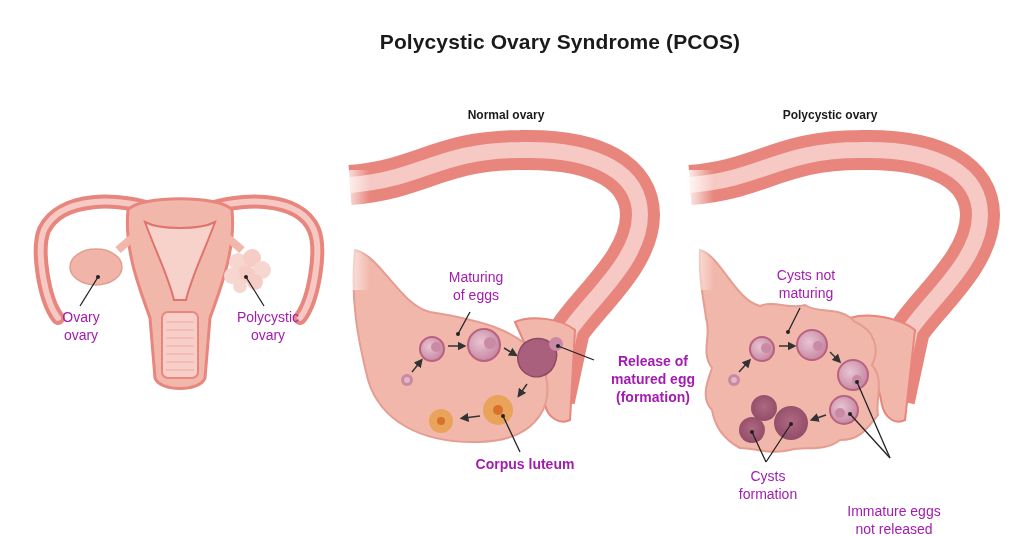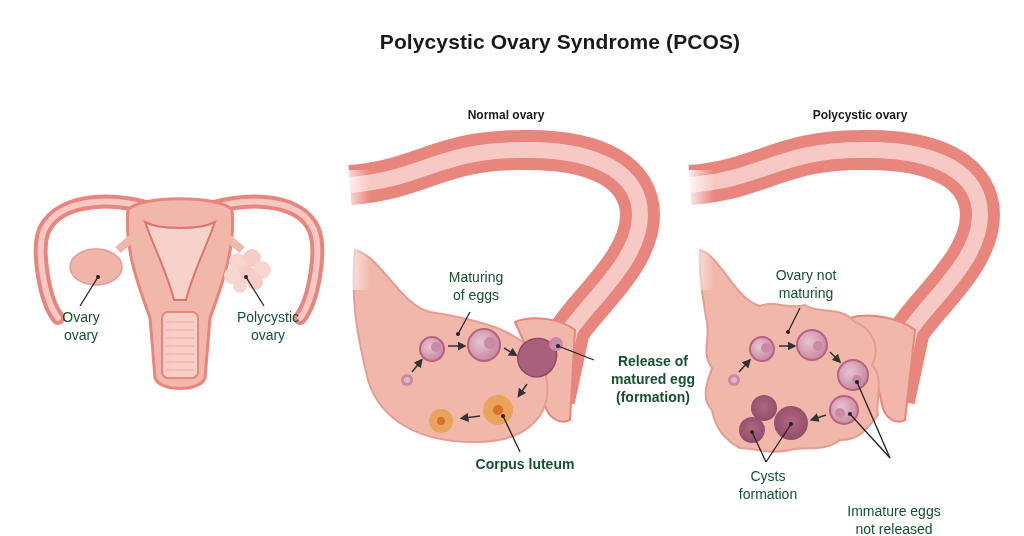--- a/index.html
+++ b/index.html
@@ -1,19 +1,19 @@
 <!DOCTYPE html>
 <html><head>
 <meta charset="utf-8">
 <style>
   html,body{margin:0;padding:0;background:#ffffff;}
   body{width:1024px;height:536px;position:relative;overflow:hidden;font-family:"Liberation Sans","DejaVu Sans",sans-serif;color:#1a1a1a;}
   .title{position:absolute;left:0;width:1024px;top:30px;text-align:center;font-weight:bold;font-size:21px;letter-spacing:0.1px;margin-left:48px;}
   .subtitle{position:absolute;font-weight:bold;font-size:12px;text-align:center;width:200px;}
-  .lbl{position:absolute;font-size:14px;line-height:18px;text-align:center;color:#14532d;}
+  .lbl{position:absolute;font-size:14px;line-height:18px;text-align:center;color:#a21caf;}
   .lbl.left{text-align:center;font-weight:bold;}
   svg{position:absolute;left:0;top:0;}
 </style>
 </head>
 <body>
 
 <div class="title">Polycystic Ovary Syndrome (PCOS)</div>
 
 <svg width="1024" height="536" viewBox="0 0 1024 536">
   <defs>
@@ -157,21 +157,21 @@
     <circle cx="752" cy="432" r="2" fill="#222"></circle>
     <circle cx="791" cy="424" r="2" fill="#222"></circle>
     <line x1="857" y1="382" x2="890" y2="458" stroke="#222" stroke-width="1.3"></line>
     <line x1="850" y1="414" x2="890" y2="458" stroke="#222" stroke-width="1.3"></line>
     <circle cx="857" cy="382" r="2" fill="#222"></circle>
     <circle cx="850" cy="414" r="2" fill="#222"></circle>
   </g>
 </svg>
 
 <div class="subtitle" style="left:406px;top:108px;">Normal ovary</div>
-<div class="subtitle" style="left:760px;top:108px;">Polycystic ovary</div>
+<div class="subtitle" style="left:730px;top:108px;">Polycystic ovary</div>
 
 <div class="lbl" style="left:46px;top:308px;width:70px;">
   <div>Ovary</div>
   <div>ovary</div>
 </div>
 <div class="lbl" style="left:226px;top:308px;width:84px;">
   <div>Polycystic</div>
   <div>ovary</div>
 </div>
 
@@ -180,21 +180,21 @@
   <div>of eggs</div>
 </div>
 <div class="lbl left" style="left:598px;top:352px;width:110px;">
   <div>Release of</div>
   <div>matured egg</div>
   <div>(formation)</div>
 </div>
 <div class="lbl" style="left:462px;top:455px;width:126px;font-weight:bold;">Corpus luteum</div>
 
 <div class="lbl" style="left:766px;top:266px;width:80px;">
-  <div>Ovary not</div>
+  <div>Cysts not</div>
   <div>maturing</div>
 </div>
 <div class="lbl" style="left:728px;top:467px;width:80px;">
   <div>Cysts</div>
   <div>formation</div>
 </div>
 <div class="lbl" style="left:834px;top:462px;width:120px;margin-top:40px;">
   <div>Immature eggs</div>
   <div>not released</div>
 </div>

